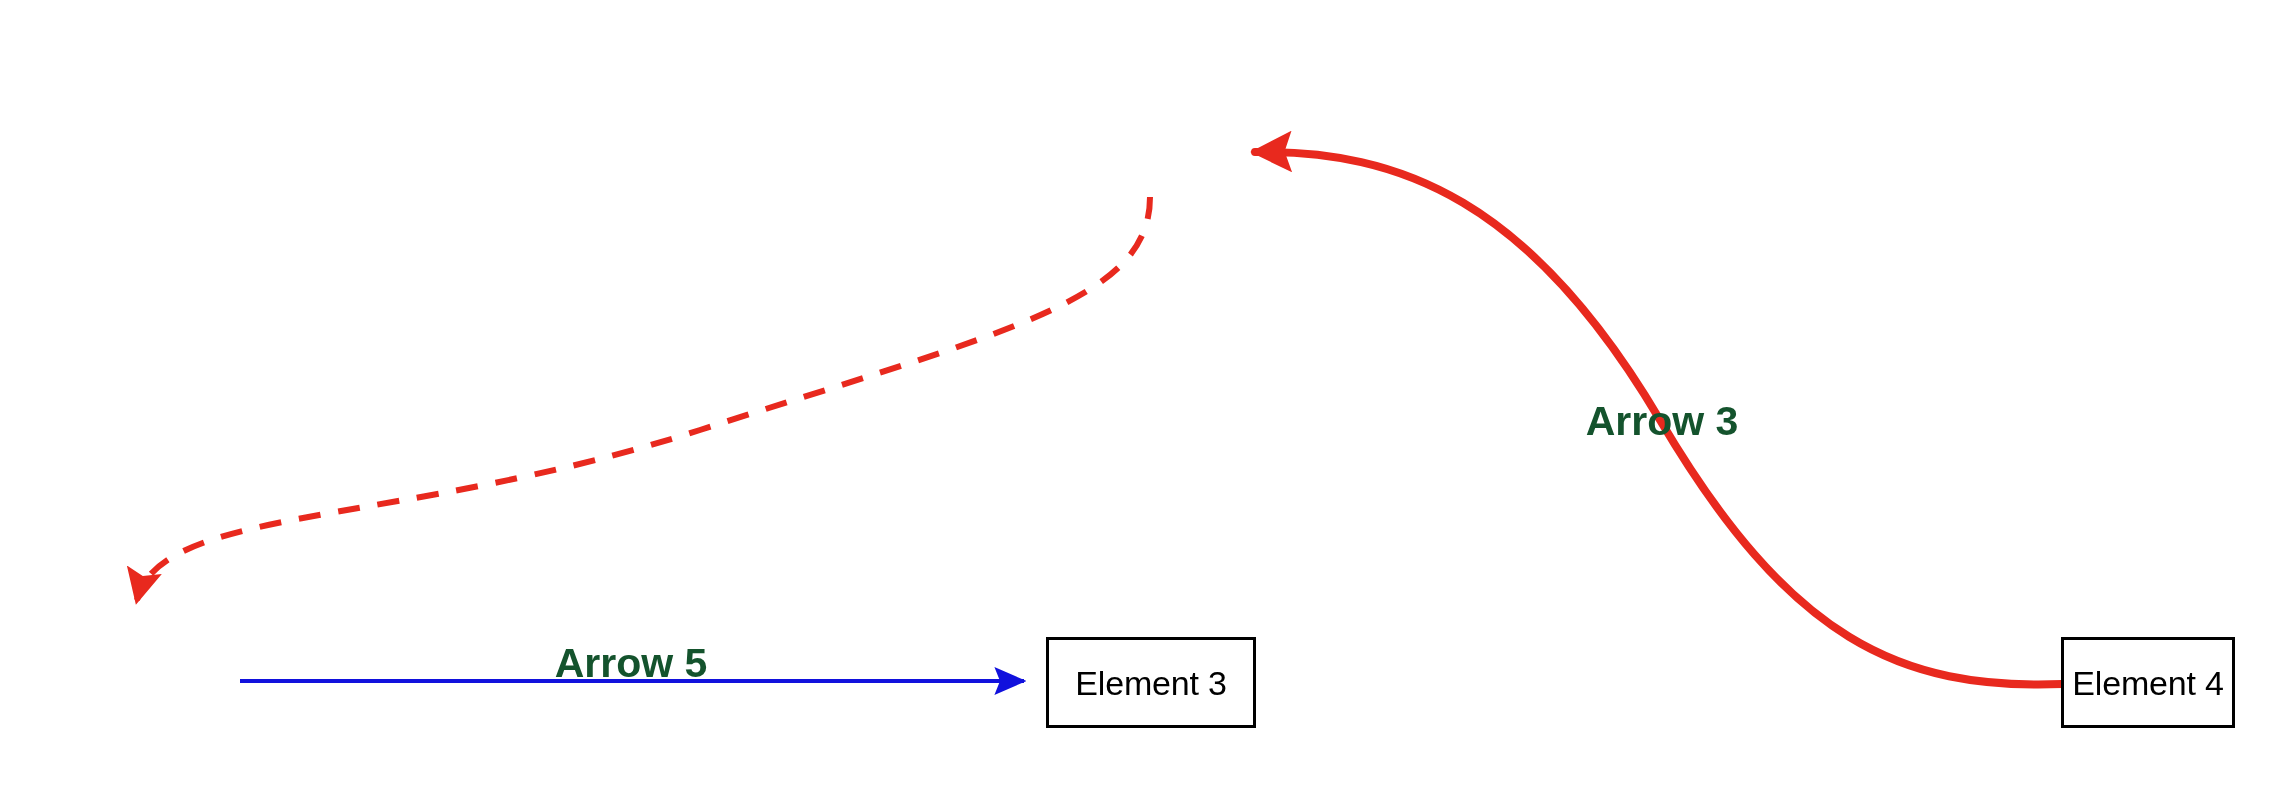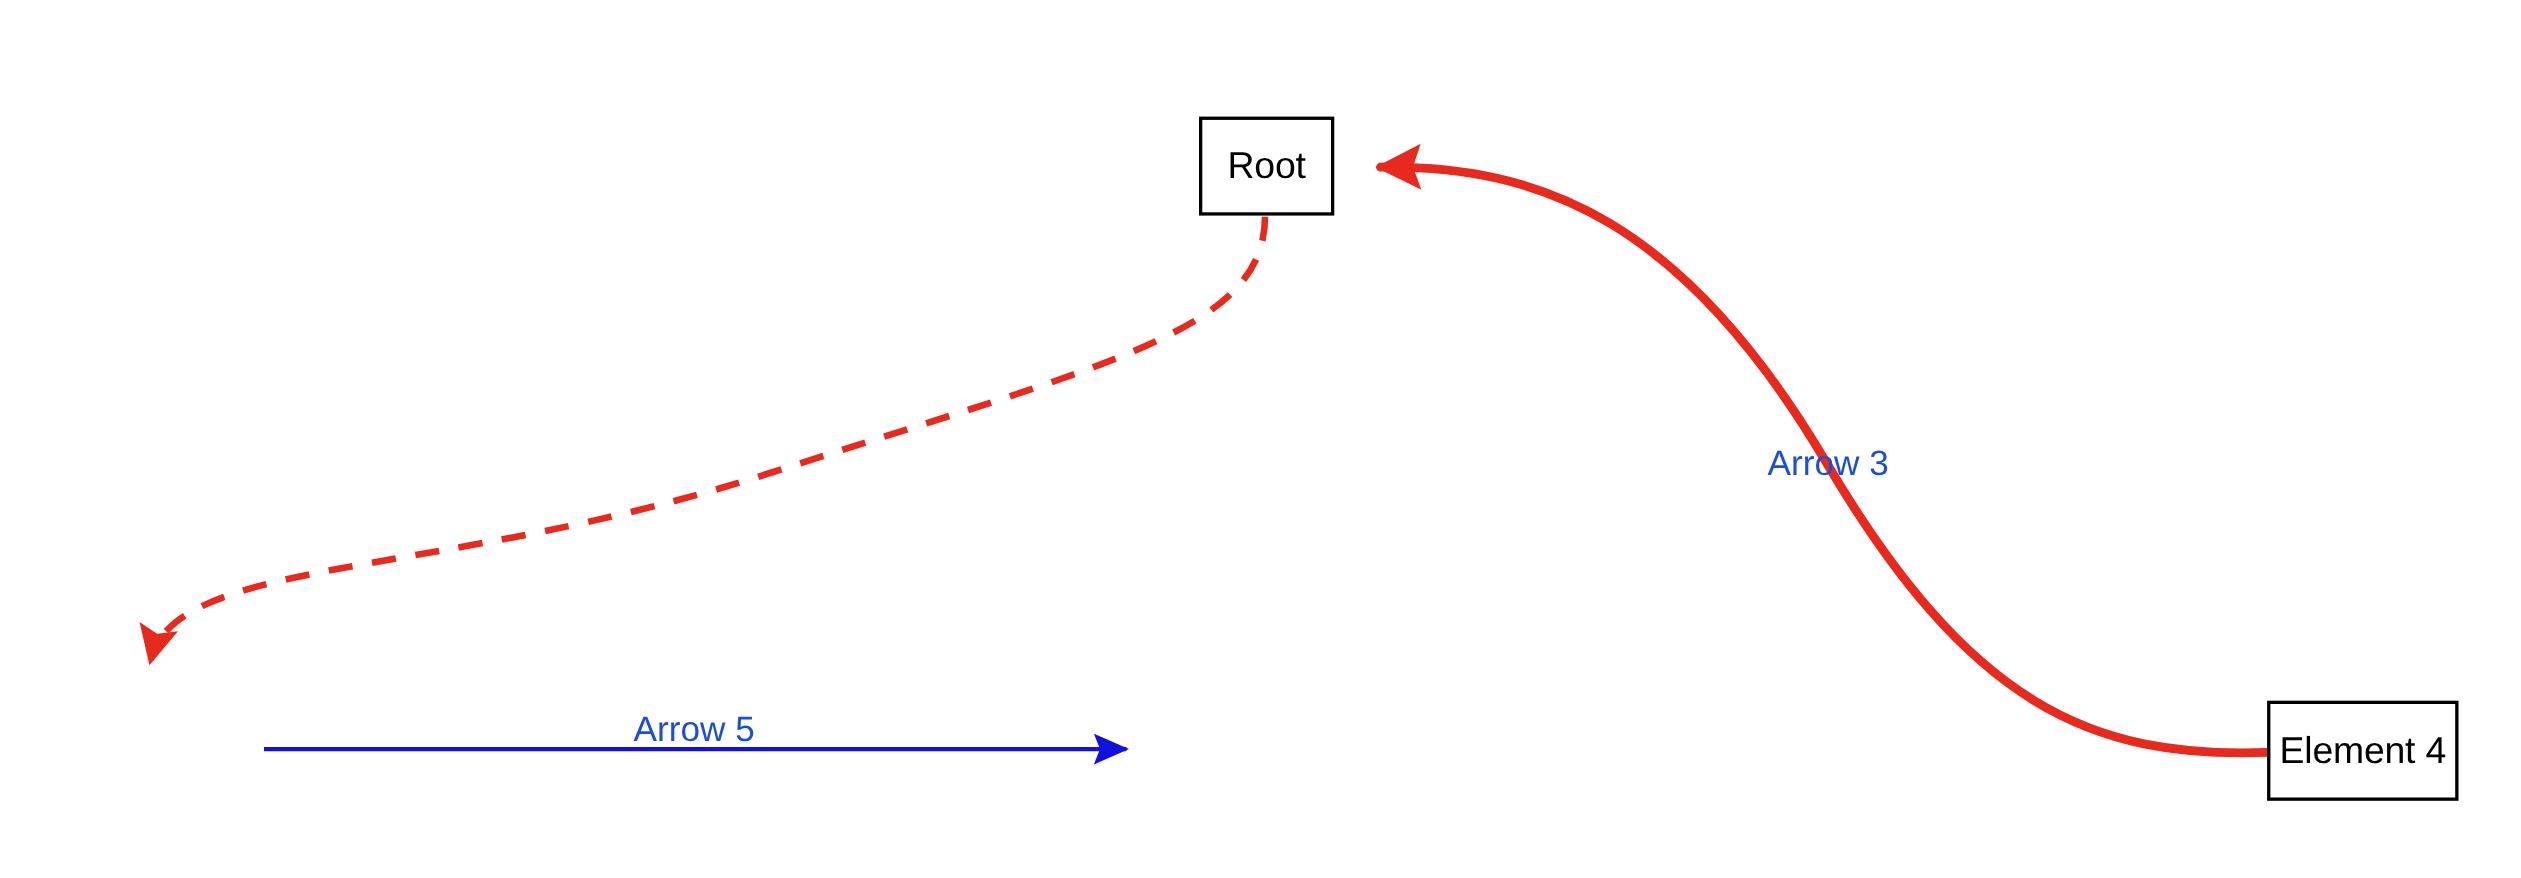--- a/index.html
+++ b/index.html
@@ -63,26 +63,27 @@
   }
   .node-element4 {
     left: 2061px;
     top: 637px;
     width: 174px;
     height: 91px;
   }
   .edge-label {
     position: absolute;
     font-family: "Liberation Sans", sans-serif;
-    font-size: 32px;
+    font-size: 41px;
     line-height: 1;
-    color: #1d4ed8;
+    color: #14532d;
     white-space: nowrap;
     z-index: 4;
     transform: translate(-50%, -50%);
+    font-weight: bold;
   }
   .edge-label-arrow2 {
     left: 631px;
     top: 663px;
   }
   .edge-label-arrow3 {
     left: 1662px;
     top: 421px;
   }
 </style>
@@ -104,25 +105,25 @@
       </marker>
     </defs>
 
     <path id="edge-root-element2" fill="none" stroke="#e8291e" stroke-width="6" stroke-linecap="butt" stroke-dasharray="22 18" marker-end="url(#arrow-red-dash)" d="M 1150 197 C 1150 300 1010 330 700 430 C 400 527 160 505 137 600"></path>
 
     <path id="edge-element2-element3" fill="none" stroke="#1111dd" stroke-width="4" stroke-linecap="butt" marker-end="url(#arrow-blue)" d="M 240 681 L 1024 681"></path>
 
     <path id="edge-element4-root" fill="none" stroke="#e8291e" stroke-width="8" stroke-linecap="round" marker-end="url(#arrow-red-solid)" d="M 2062 684 C 1900 690 1790 640 1660 420 C 1530 200 1400 150 1255 152"></path>
   </svg>
 
-  <div class="node node-root">
-    <span class="node-label">Root</span>
-  </div>
 
 
+  <div class="node node-element3">
+    <span class="node-label">Element 3</span>
+  </div>
 
   <div class="node node-element4">
     <span class="node-label">Element 4</span>
   </div>
 
   <div class="edge-label edge-label-arrow2">Arrow 5</div>
 
   <div class="edge-label edge-label-arrow3">Arrow 3</div>
 
 </div>

